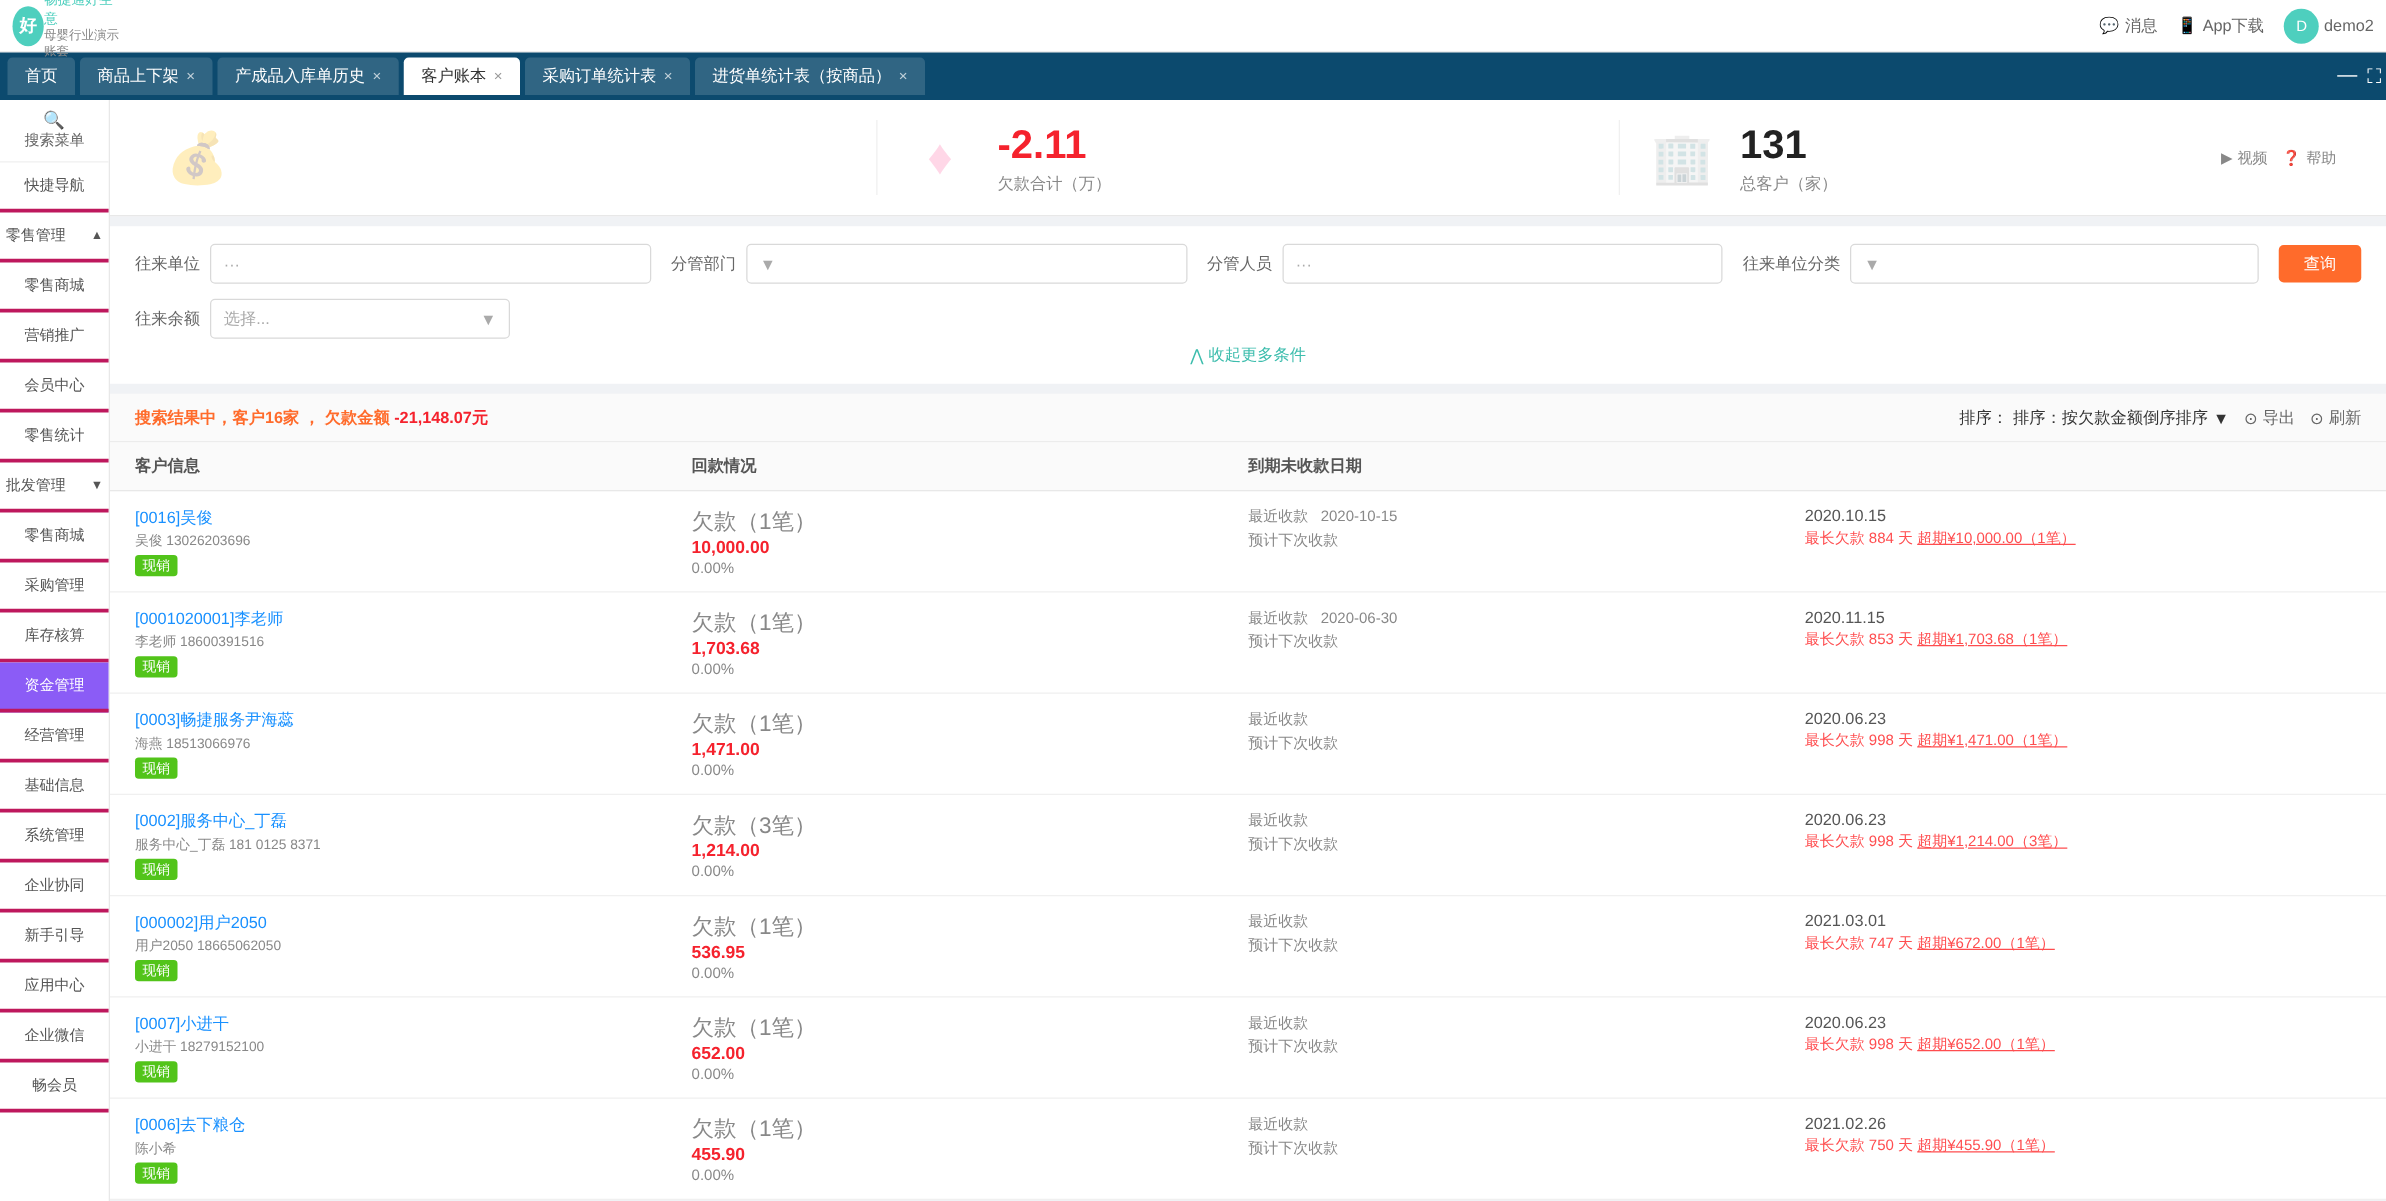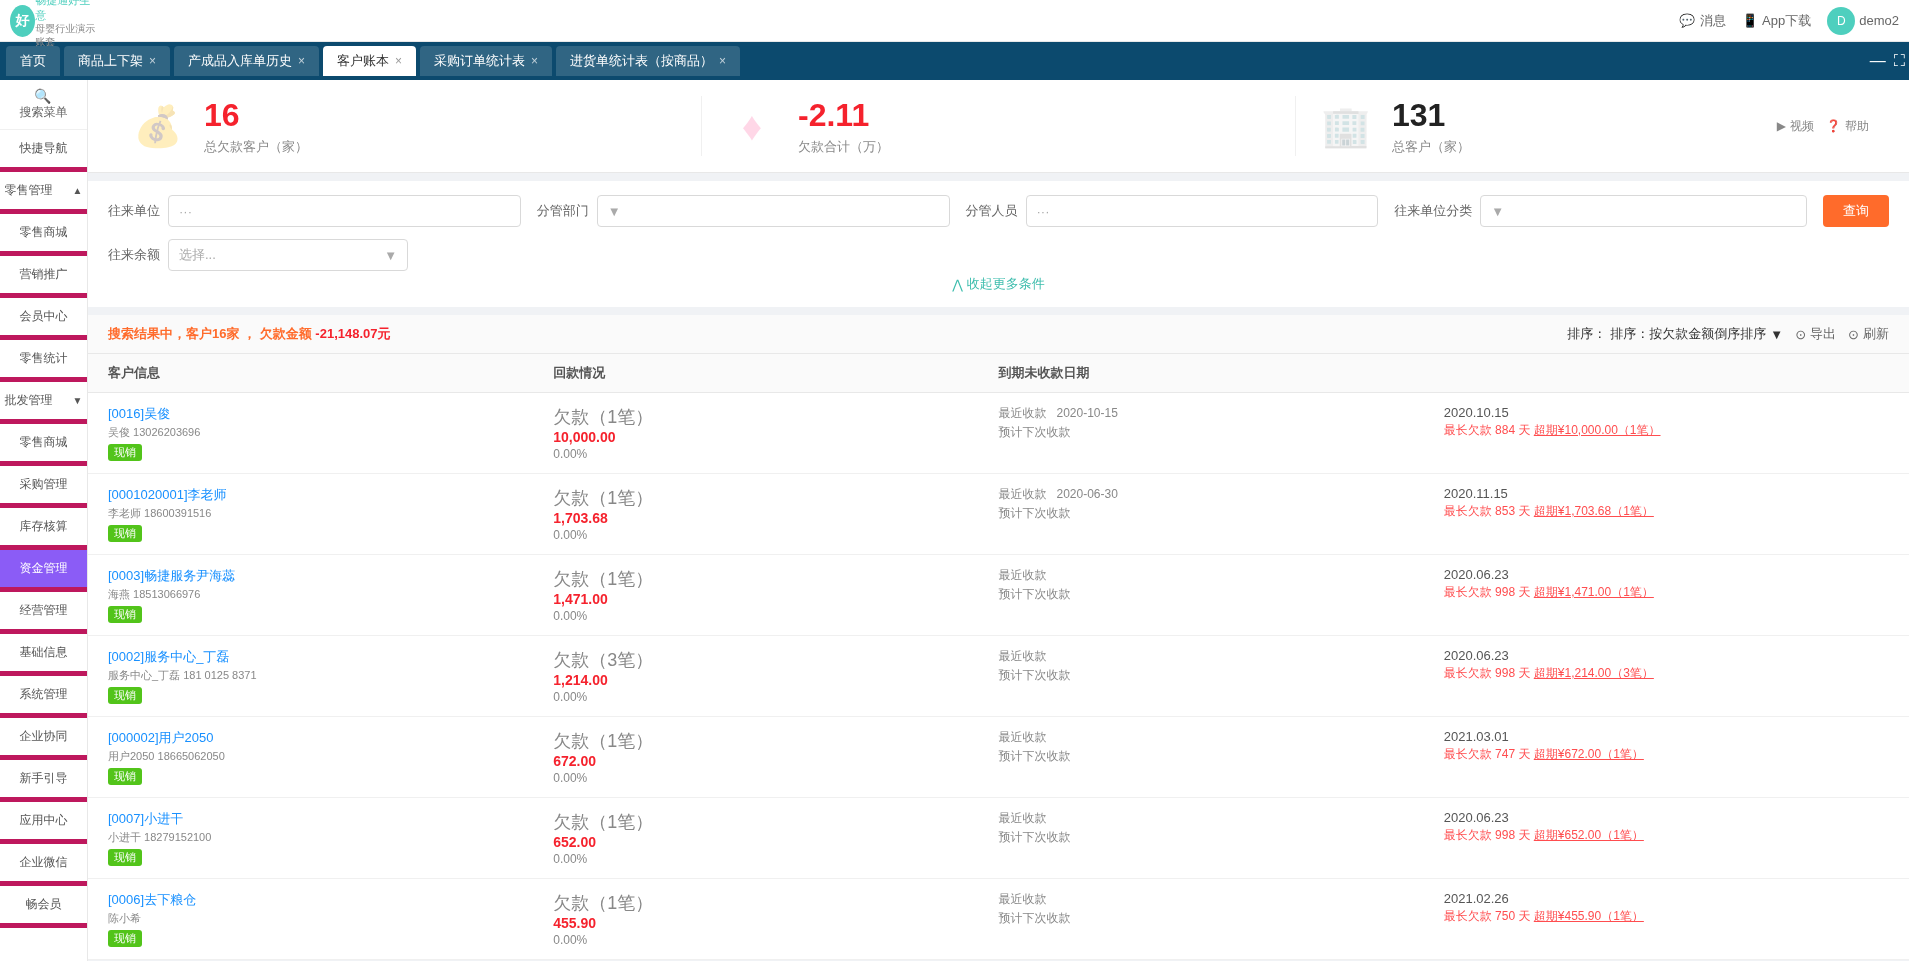--- a/index.html
+++ b/index.html
@@ -20,21 +20,21 @@
     .tab.inactive { background: rgba(255,255,255,0.15); color: #fff; }
     .tab-close { font-size: 12px; color: rgba(255,255,255,0.7); }
     .tab.active .tab-close { color: #999; }
     .tab-bar-end { margin-left: auto; display: flex; align-items: center; gap: 8px; }
     .tab-bar-end span { color: #fff; font-size: 16px; cursor: pointer; }
 
     
     .layout { display: flex; height: calc(100vh - 80px); }
     .sidebar { width: 88px; background: #fff; border-right: 1px solid #e8e8e8; display: flex; flex-direction: column; overflow-y: auto; flex-shrink: 0; }
     .sidebar-search { padding: 8px; text-align: center; font-size: 12px; color: #666; cursor: pointer; border-bottom: 1px solid #f0f0f0; }
-    .sidebar-item { padding: 10px 4px; text-align: center; font-size: 12px; color: #555; cursor: pointer; border-bottom: 5px solid #be185d; }
+    .sidebar-item { padding: 10px 4px; text-align: center; font-size: 12px; color: #555; cursor: pointer; border-bottom: 3px solid #be185d; }
     .sidebar-item.active { background: #8b5cf6; color: #fff; }
     .sidebar-section { display: flex; align-items: center; justify-content: center; gap: 20px; }
 
     
     .main-content { flex: 1; overflow-y: auto; background: #f0f2f5; }
     
     
     .summary-row { display: flex; background: #fff; margin-bottom: 8px; padding: 16px 20px; gap: 0; border-bottom: 1px solid #e8e8e8; }
     .summary-card { flex: 1; display: flex; align-items: center; gap: 16px; padding: 0 20px; border-right: 1px solid #f0f0f0; }
     .summary-card:last-child { border-right: none; }
@@ -45,21 +45,21 @@
     .summary-info { flex: 1; }
     .summary-value { font-size: 32px; font-weight: bold; }
     .summary-value.red { color: #f5222d; }
     .summary-value.dark { color: #222; }
     .summary-label { color: #888; font-size: 13px; margin-top: 4px; }
     .summary-actions { display: flex; gap: 12px; align-items: flex-start; font-size: 12px; color: #888; }
     .summary-action { display: flex; align-items: center; gap: 4px; cursor: pointer; }
 
     
     .filter-area { background: #fff; padding: 14px 20px; margin-bottom: 8px; }
-    .filter-row { display: flex; gap: 16px; margin-bottom: 12px; }
+    .filter-row { display: flex; align-items: center; gap: 16px; margin-bottom: 12px; }
     .filter-item { display: flex; align-items: center; gap: 8px; flex: 1; }
     .filter-label { color: #666; white-space: nowrap; font-size: 13px; }
     .filter-input { flex: 1; border: 1px solid #d9d9d9; border-radius: 4px; padding: 5px 10px; font-size: 13px; display: flex; align-items: center; justify-content: space-between; cursor: pointer; min-height: 32px; background: #fff; }
     .filter-input .dots { color: #aaa; }
     .filter-input .arrow { color: #aaa; }
     .btn-query { background: #ff6b2b; color: #fff; border: none; border-radius: 4px; padding: 6px 20px; cursor: pointer; font-size: 13px; }
     .filter-row2 { display: flex; align-items: center; gap: 16px; }
     .collapse-btn { display: flex; align-items: center; gap: 4px; color: #3dbdad; font-size: 13px; cursor: pointer; justify-content: center; margin-top: 4px; }
 
     
@@ -218,24 +218,20 @@
     <div class="sidebar-item">
       <div>畅会员</div>
     </div>
   </div>
 
   <div class="main-content">
 
     <div class="summary-row">
       <div class="summary-card">
         <div class="summary-icon orange">💰</div>
-        <div class="summary-info">
-          <div class="summary-value red">16</div>
-          <div class="summary-label">总欠款客户（家）</div>
-        </div>
       </div>
       <div class="summary-card">
         <div class="summary-icon pink">♦</div>
         <div class="summary-info">
           <div class="summary-value red">-2.11</div>
           <div class="summary-label">欠款合计（万）</div>
         </div>
       </div>
       <div class="summary-card">
         <div class="summary-icon blue">🏢</div>
@@ -415,21 +411,21 @@
       </div>
 
       <div class="table-row">
         <div>
           <div><span class="customer-name">[000002]用户2050</span></div>
           <div class="customer-sub">用户2050  18665062050</div>
           <span class="badge-green">现销</span>
         </div>
         <div>
           <div class="debt-count">欠款（1笔）</div>
-          <div class="debt-amount">672.00</div>
+          <div class="debt-amount">536.95</div>
           <div class="debt-ratio">0.00%</div>
         </div>
         <div>
           <div class="recovery-date">最近收款</div>
           <div class="recovery-next">预计下次收款</div>
         </div>
         <div>
           <div class="due-date-val">2021.03.01</div>
           <div class="overdue-info">最长欠款 747 天&nbsp;<span class="overdue-link">超期¥672.00（1笔）</span></div>
         </div>

